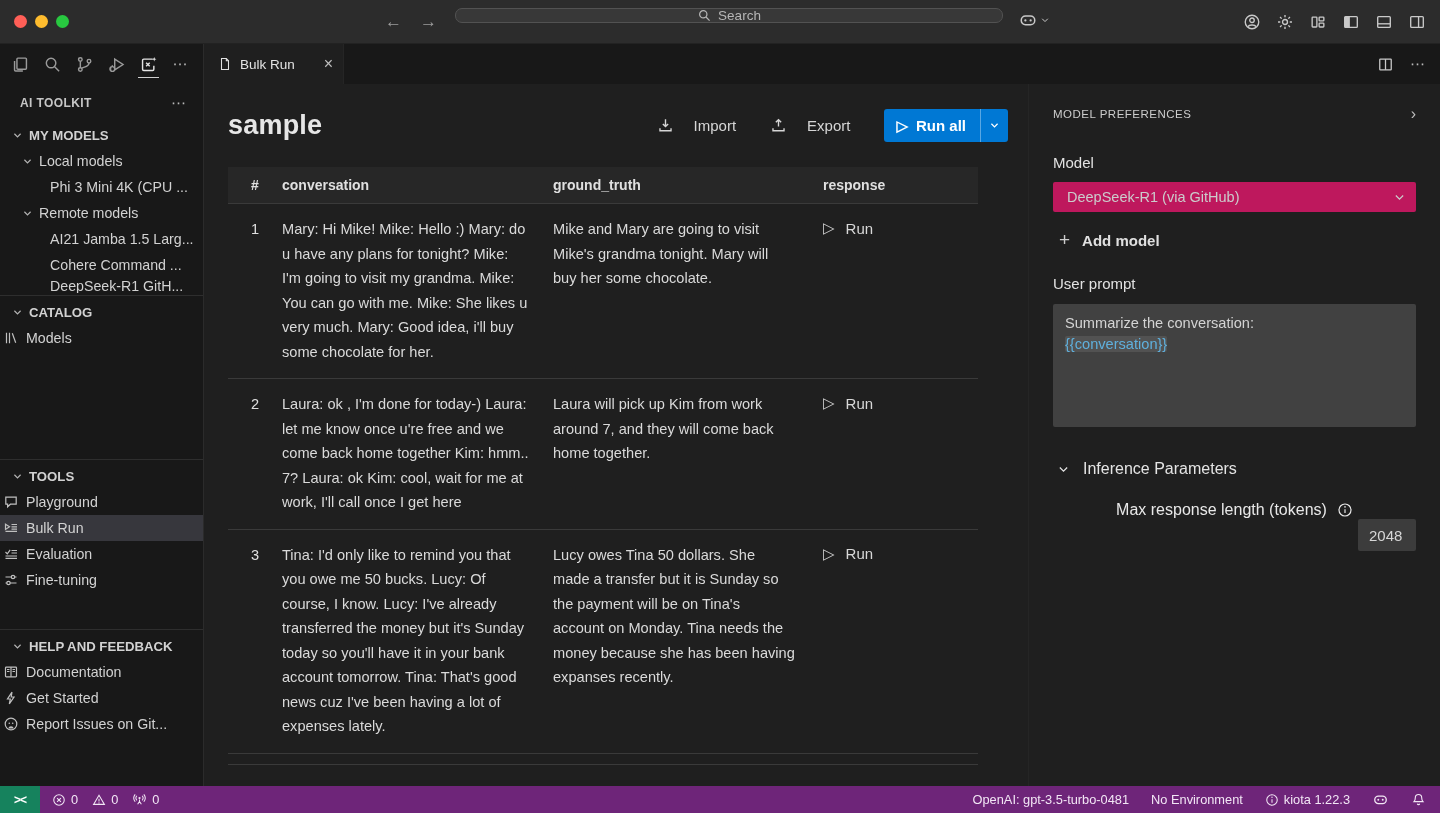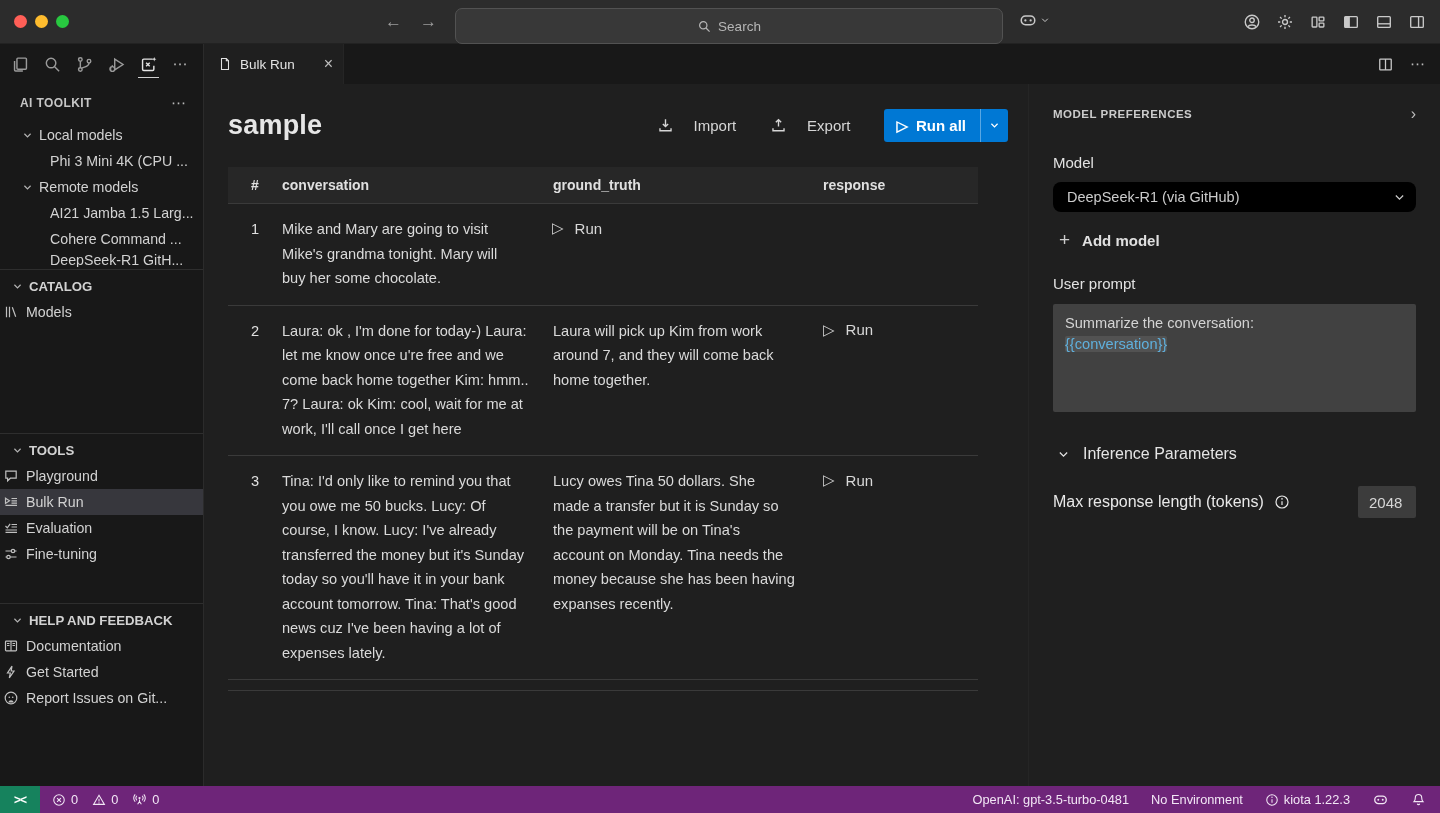--- a/index.html
+++ b/index.html
@@ -7,21 +7,21 @@
   body { font-family:"Liberation Sans", sans-serif; background:#1f1f1f; color:#cccccc; font-size:14px; -webkit-font-smoothing:antialiased; }
   .window { width:1440px; height:813px; display:flex; flex-direction:column; }
 
   
   .titlebar { height:44px; background:#2c2c2c; border-bottom:1px solid #222; display:flex; align-items:center; position:relative; flex:0 0 44px; }
   .traffic { display:flex; gap:8px; margin-left:14px; }
   .traffic span { width:13px; height:13px; border-radius:50%; display:block; }
   .tl-red{background:#ff5f57;} .tl-yellow{background:#febc2e;} .tl-green{background:#28c840;}
   .nav-arrows { position:absolute; left:385px; display:flex; gap:18px; color:#9d9d9d; font-size:17px; }
   .nav-arrows .arrow { cursor:default; }
-  .searchbox { position:absolute; left:455px; top:8px; width:548px; height:36px; background:#383838; border:1px solid #525252; border-radius:7px; display:flex; align-items:center; justify-content:center; gap:6px; color:#b6b6b6; font-size:13.5px; }
+  .searchbox { position:absolute; left:455px; top:8px; width:548px; height:15px; background:#383838; border:1px solid #525252; border-radius:7px; display:flex; align-items:center; justify-content:center; gap:6px; color:#b6b6b6; font-size:13.5px; }
   .copilot-tb { position:absolute; left:1018px; top:10px; display:flex; align-items:center; gap:2px; color:#c9c9c9; }
   .tb-right { position:absolute; right:14px; display:flex; gap:15px; color:#c9c9c9; align-items:center; }
   .tb-right .tbi { width:18px; height:18px; display:flex; align-items:center; justify-content:center; }
 
   
   .main-row { flex:1 1 auto; display:flex; min-height:0; }
 
   
   .sidebar { width:204px; flex:0 0 204px; background:#181818; border-right:1px solid #2b2b2b; display:flex; flex-direction:column; }
   .acticons { height:40px; display:flex; align-items:center; padding:0 8px; gap:7px; }
@@ -74,31 +74,31 @@
   .cell { padding-top:13px; padding-bottom:14px; font-size:14.6px; line-height:24.5px; color:#dadada; }
   .cell.c-num { color:#e0e0e0; }
   .runlink { display:flex; align-items:center; gap:11px; color:#d8d8d8; font-size:15px; padding-top:15px; }
   .runlink .pg { font-size:15px; color:#cfcfcf; }
   .drow.clip4 { height:11px; overflow:hidden; }
   .drow.clip4 .cell { padding-top:6px; }
 
   
   .rightpanel { width:412px; flex:0 0 412px; background:#1f1f1f; border-left:1px solid #252525; padding:0 24px; overflow:hidden; }
   .rp-header { height:46px; display:flex; align-items:center; justify-content:space-between; padding-top:14px; }
-  .rp-title { font-size:11.5px; font-weight:bold; letter-spacing:.5px; color:#cccccc; }
+  .rp-title { font-size:11.5px; font-weight:normal; letter-spacing:.5px; color:#cccccc; }
   .rp-chev { color:#bdbdbd; font-size:16px; }
   .rp-label { font-size:15px; color:#e2e2e2; margin-top:24px; }
-  .rp-select { margin-top:11px; height:30px; background:#000000; border-radius:8px; display:flex; align-items:center; padding:0 10px 0 14px; color:#cccccc; font-size:14.5px; justify-content:space-between; }
+  .rp-select { margin-top:11px; height:30px; background:#be185d; border-radius:2px; display:flex; align-items:center; padding:0 10px 0 14px; color:#cccccc; font-size:14.5px; justify-content:space-between; }
   .rp-status { margin-top:16px; height:31px; background:#2b2b2b; border-radius:2px; display:flex; align-items:center; gap:10px; padding:0 14px; color:#e0e0e0; font-size:15px; }
   .rp-add { margin-top:17px; display:flex; align-items:center; gap:12px; color:#e0e0e0; font-size:15px; font-weight:bold; padding-left:6px; }
   .rp-add .plus { font-weight:normal; font-size:19px; color:#cccccc; }
-  .rp-textarea { margin-top:12px; height:108px; background:#414141; border-radius:2px; padding:9px 12px; font-size:14.6px; line-height:21px; color:#d4d4d4; }
+  .rp-textarea { margin-top:12px; height:123px; background:#414141; border-radius:2px; padding:9px 12px; font-size:14.6px; line-height:21px; color:#d4d4d4; }
   .tvar { color:#5fb0dd; background:rgba(255,255,255,.09); border-radius:2px; }
   .rp-inference { margin-top:33px; display:flex; align-items:center; gap:13px; font-size:16px; color:#e4e4e4; padding-left:4px; }
-  .rp-param { margin-top:23px; display:flex; align-items:center; }
+  .rp-param { margin-top:23px; display:flex; align-items:center;flex-direction:column; }
   .rp-param-label { font-size:16px; color:#e8e8e8; display:flex; align-items:center; gap:10px; }
   .rp-param-value { margin-left:auto; width:58px; height:32px; background:#3c3c3c; border-radius:2px; display:flex; align-items:center; padding-left:11px; font-size:15px; color:#d6d6d6; overflow:hidden; }
 
   
   .statusbar { height:27px; flex:0 0 27px; background:#6e2579; display:flex; align-items:center; color:#f2e6f5; font-size:12.8px; }
   .sb-remote { width:40px; height:27px; background:#16825d; color:#fff; display:flex; align-items:center; justify-content:center; font-size:12px; font-weight:bold; letter-spacing:-1px; }
   .sb-left { display:flex; align-items:center; gap:14px; margin-left:12px; }
   .sb-item { display:flex; align-items:center; gap:5px; }
   .sb-right { margin-left:auto; display:flex; align-items:center; gap:22px; margin-right:14px; }
   .pg { display:inline-block; }
@@ -226,20 +226,28 @@
         <span class="acticon">
             <span class="more-glyph">⋯</span>
           </span>
       </div>
       <div class="panel-title">
         <span class="pt-label">AI TOOLKIT</span>
         <span class="more-glyph">⋯</span>
       </div>
 
       <div class="tree">
+        <div class="trow section">
+          <span class="chev">
+              <svg class="ic" width="11" height="11" viewBox="0 0 16 16" fill="none" stroke="currentColor" stroke-width="1.7">
+                <polyline points="3.5,5.5 8,10 12.5,5.5"></polyline>
+              </svg>
+            </span>
+          <span class="tlabel">MY MODELS</span>
+        </div>
         <div class="trow lvl1">
           <span class="chev">
               <svg class="ic" width="11" height="11" viewBox="0 0 16 16" fill="none" stroke="currentColor" stroke-width="1.7">
                 <polyline points="3.5,5.5 8,10 12.5,5.5"></polyline>
               </svg>
             </span>
           <span class="tlabel">Local models</span>
         </div>
         <div class="trow leaf1">
           <span class="tlabel">Phi 3 Mini 4K (CPU ...</span>
@@ -433,20 +441,21 @@
           <div class="dtable">
             <div class="thead">
               <span class="c-num">#</span>
               <span class="c-conv">conversation</span>
               <span class="c-gt">ground_truth</span>
               <span class="c-resp">response</span>
             </div>
 
             <div class="drow">
               <div class="cell c-num">1</div>
+              <div class="cell c-conv">Mary: Hi Mike! Mike: Hello :) Mary: do u have any plans for tonight? Mike: I'm going to visit my grandma. Mike: You can go with me. Mike: She likes u very much. Mary: Good idea, i'll buy some chocolate for her.</div>
               <div class="cell c-gt">Mike and Mary are going to visit Mike's grandma tonight. Mary will buy her some chocolate.</div>
               <div class="c-resp">
                 <span class="runlink">
                   <span class="pg">▷</span>
                   <span>Run</span>
                 </span>
               </div>
             </div>
 
             <div class="drow">

